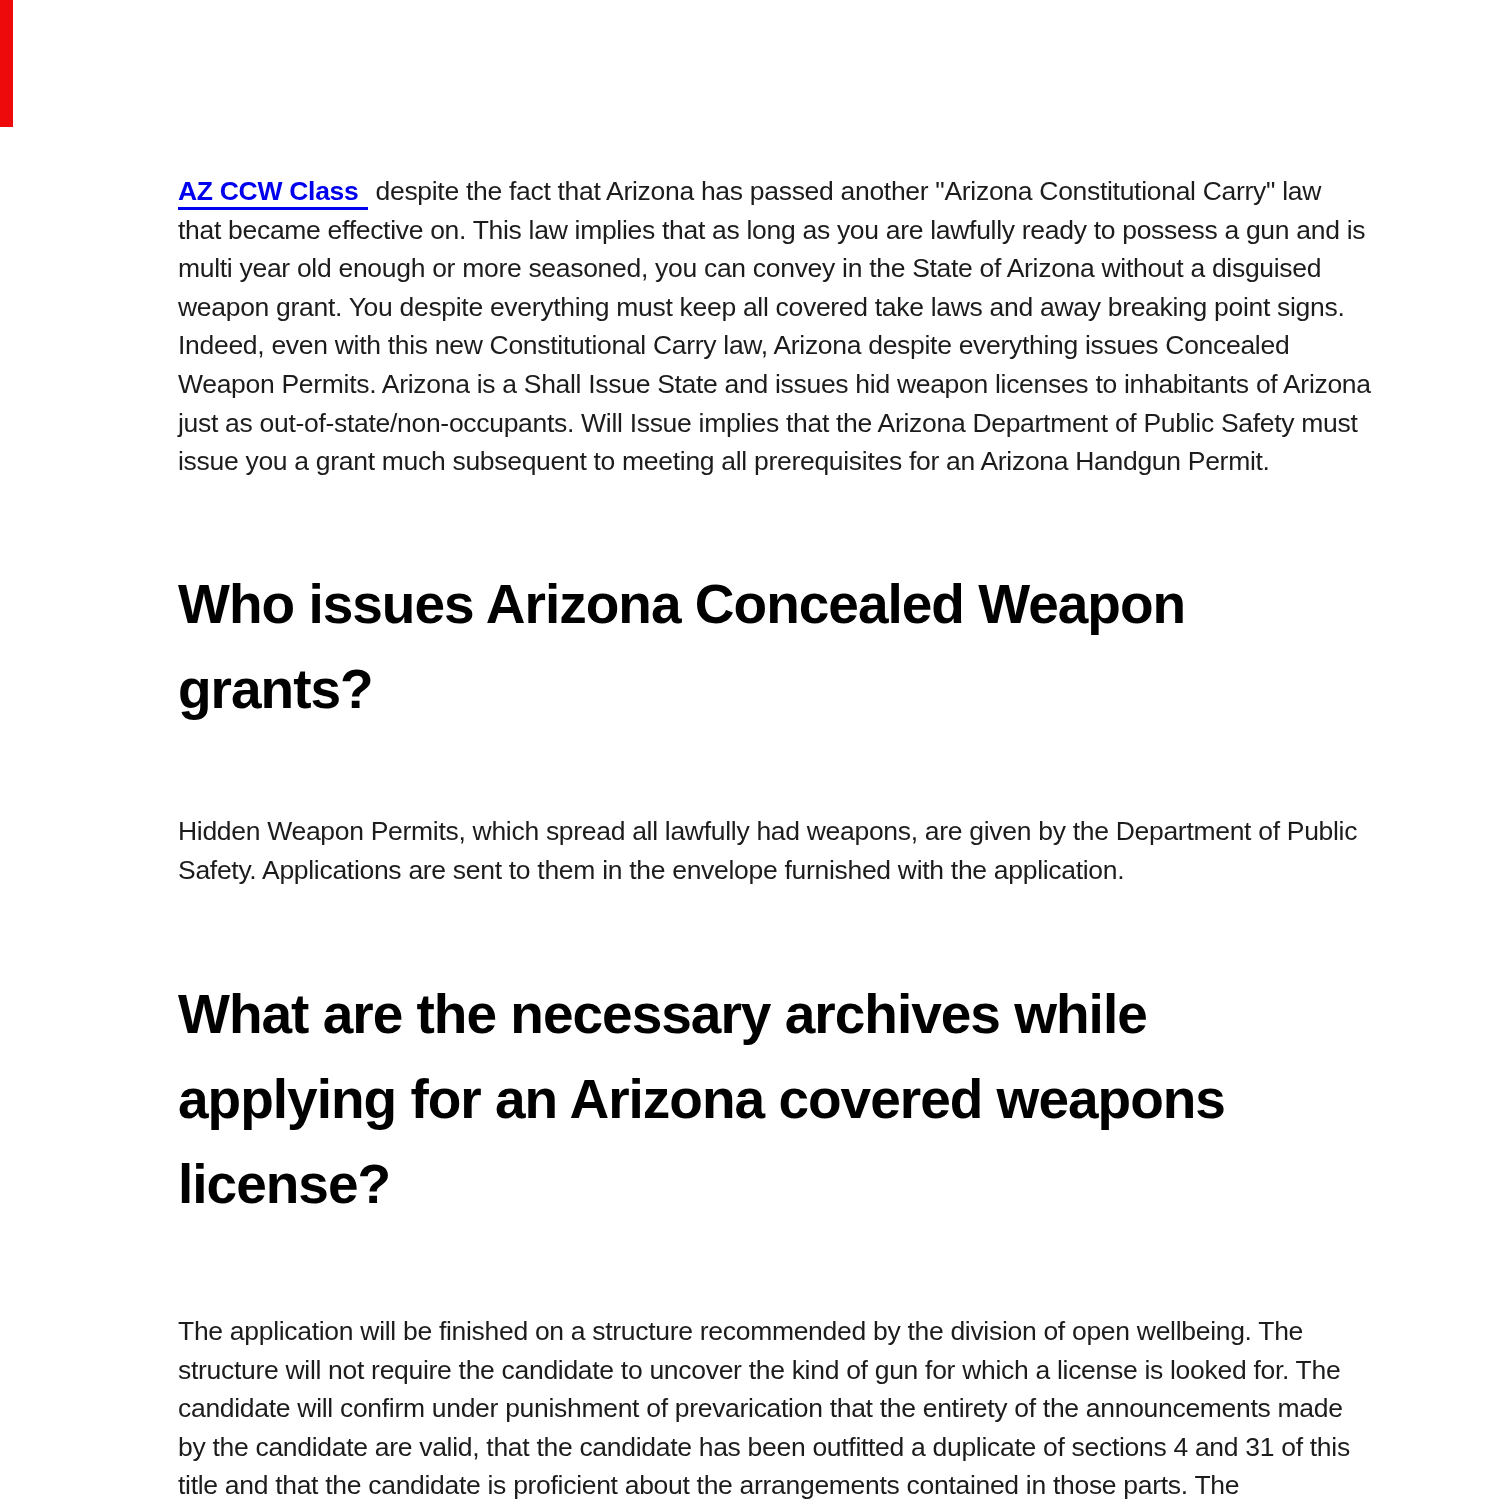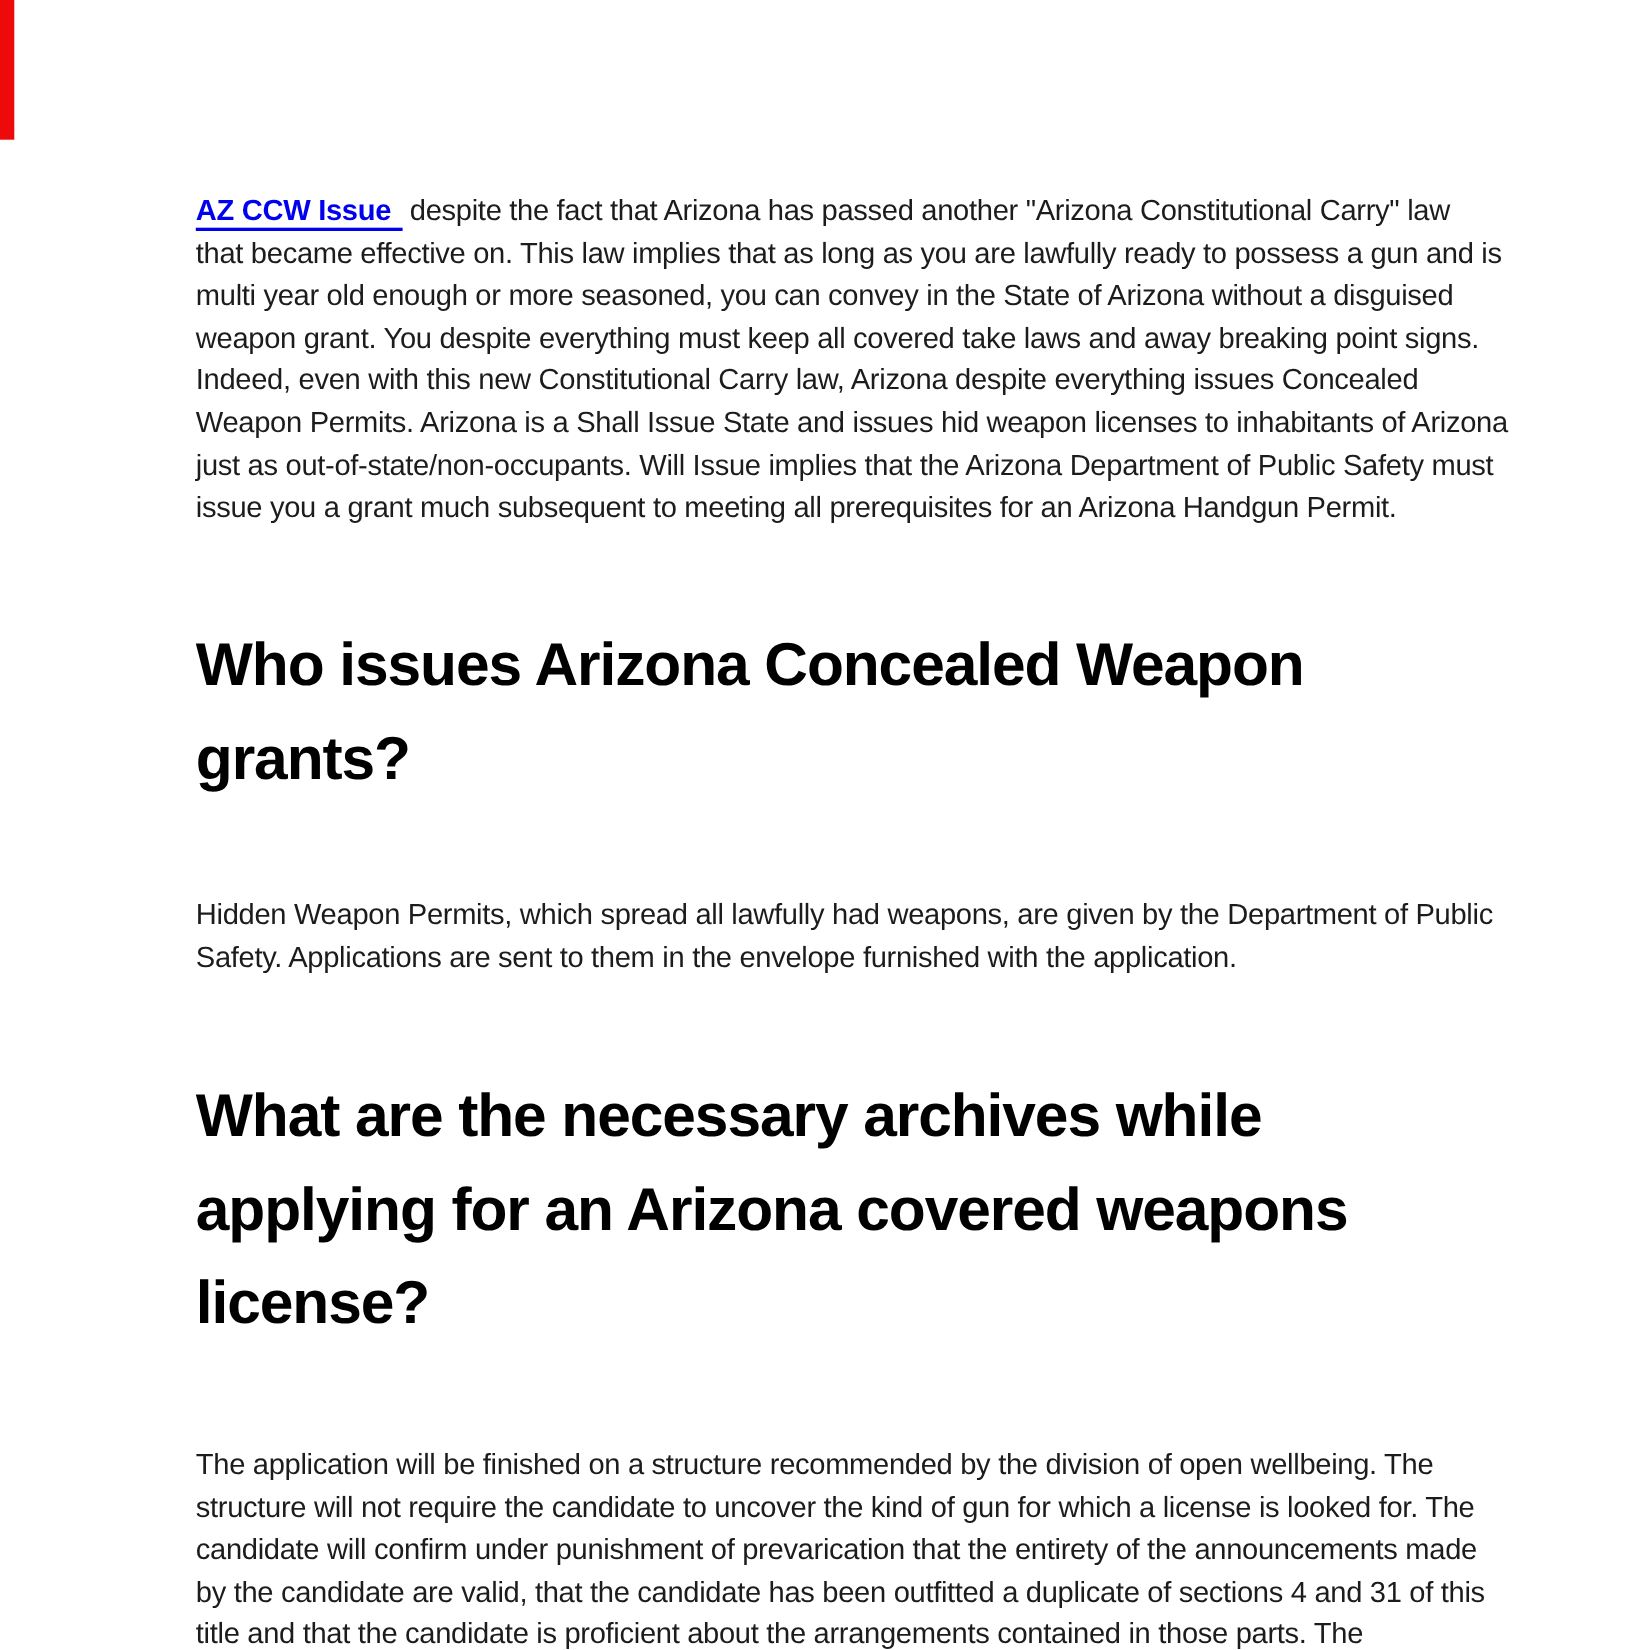--- a/index.html
+++ b/index.html
@@ -59,21 +59,21 @@
     cursor: pointer;
   }
 </style>
 </head>
 <body>
 
 <div class="page">
 
   <div class="corner-marker" style="background: rgb(238, 10, 10);"></div>
 
-  <p class="body-text" id="para1" style="color: rgb(28, 28, 28);"><a class="doc-link" style="color: rgb(0, 0, 238);">AZ CCW Issue</a><span> despite the fact that Arizona has passed another "Arizona Constitutional Carry" law
+  <p class="body-text" id="para1" style="color: rgb(28, 28, 28);"><a class="doc-link" style="color: rgb(0, 0, 238);">AZ CCW Class</a><span> despite the fact that Arizona has passed another "Arizona Constitutional Carry" law
 that became effective on. This law implies that as long as you are lawfully ready to possess a gun and is
 multi year old enough or more seasoned, you can convey in the State of Arizona without a disguised
 weapon grant. You despite everything must keep all covered take laws and away breaking point signs.
 Indeed, even with this new Constitutional Carry law, Arizona despite everything issues Concealed
 Weapon Permits. Arizona is a Shall Issue State and issues hid weapon licenses to inhabitants of Arizona
 just as out-of-state/non-occupants. Will Issue implies that the Arizona Department of Public Safety must
 issue you a grant much subsequent to meeting all prerequisites for an Arizona Handgun Permit.</span></p>
 
   <h1 class="doc-heading" id="heading1" style="color: rgb(0, 0, 0);">Who issues Arizona Concealed Weapon
 grants?</h1>

